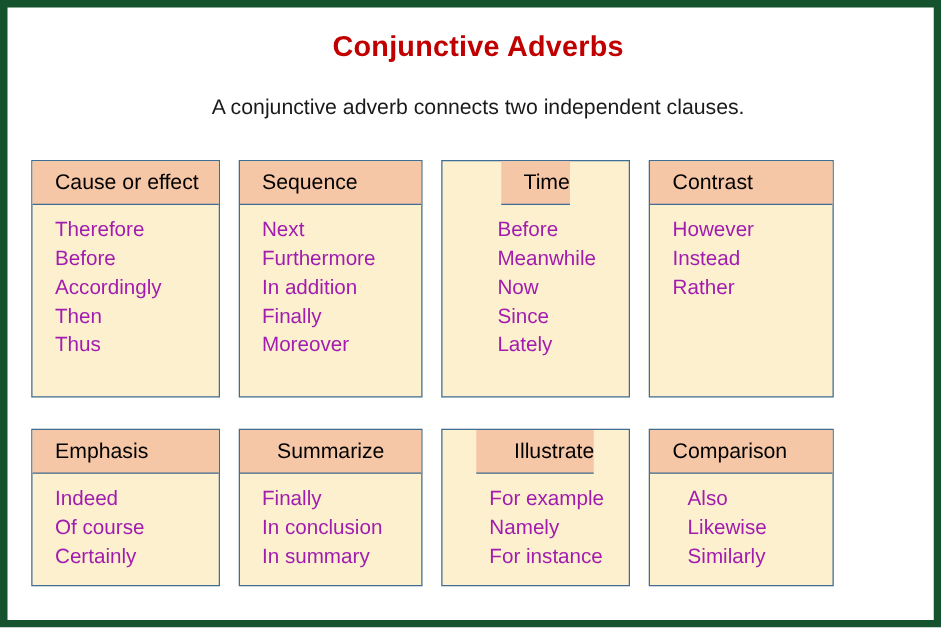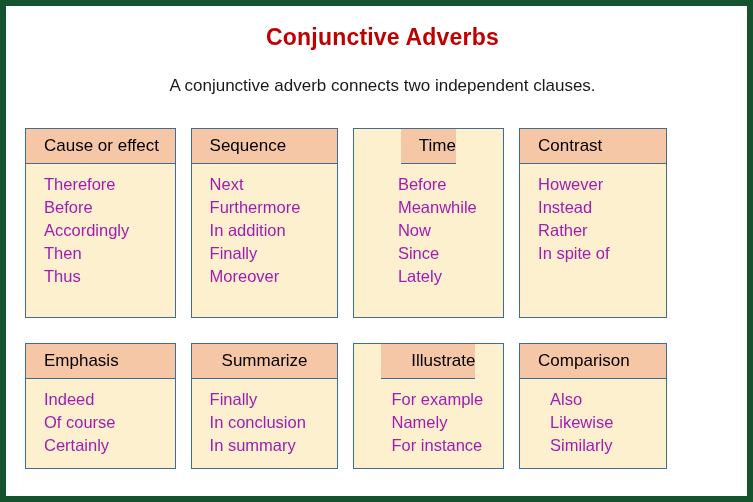--- a/index.html
+++ b/index.html
@@ -133,21 +133,20 @@
           <div class="term pad-md">Lately</div>
         </div>
       </div>
 
       <div class="card card-w-4">
         <div class="card-header pad-md">Contrast</div>
         <div class="card-body">
           <div class="term pad-md">However</div>
           <div class="term pad-md">Instead</div>
           <div class="term pad-md">Rather</div>
-          <div class="term pad-md">In spite of</div>
         </div>
       </div>
 
     </div>
 
     <div class="row row-2">
 
       <div class="card card-w-1">
         <div class="card-header pad-md">Emphasis</div>
         <div class="card-body">

